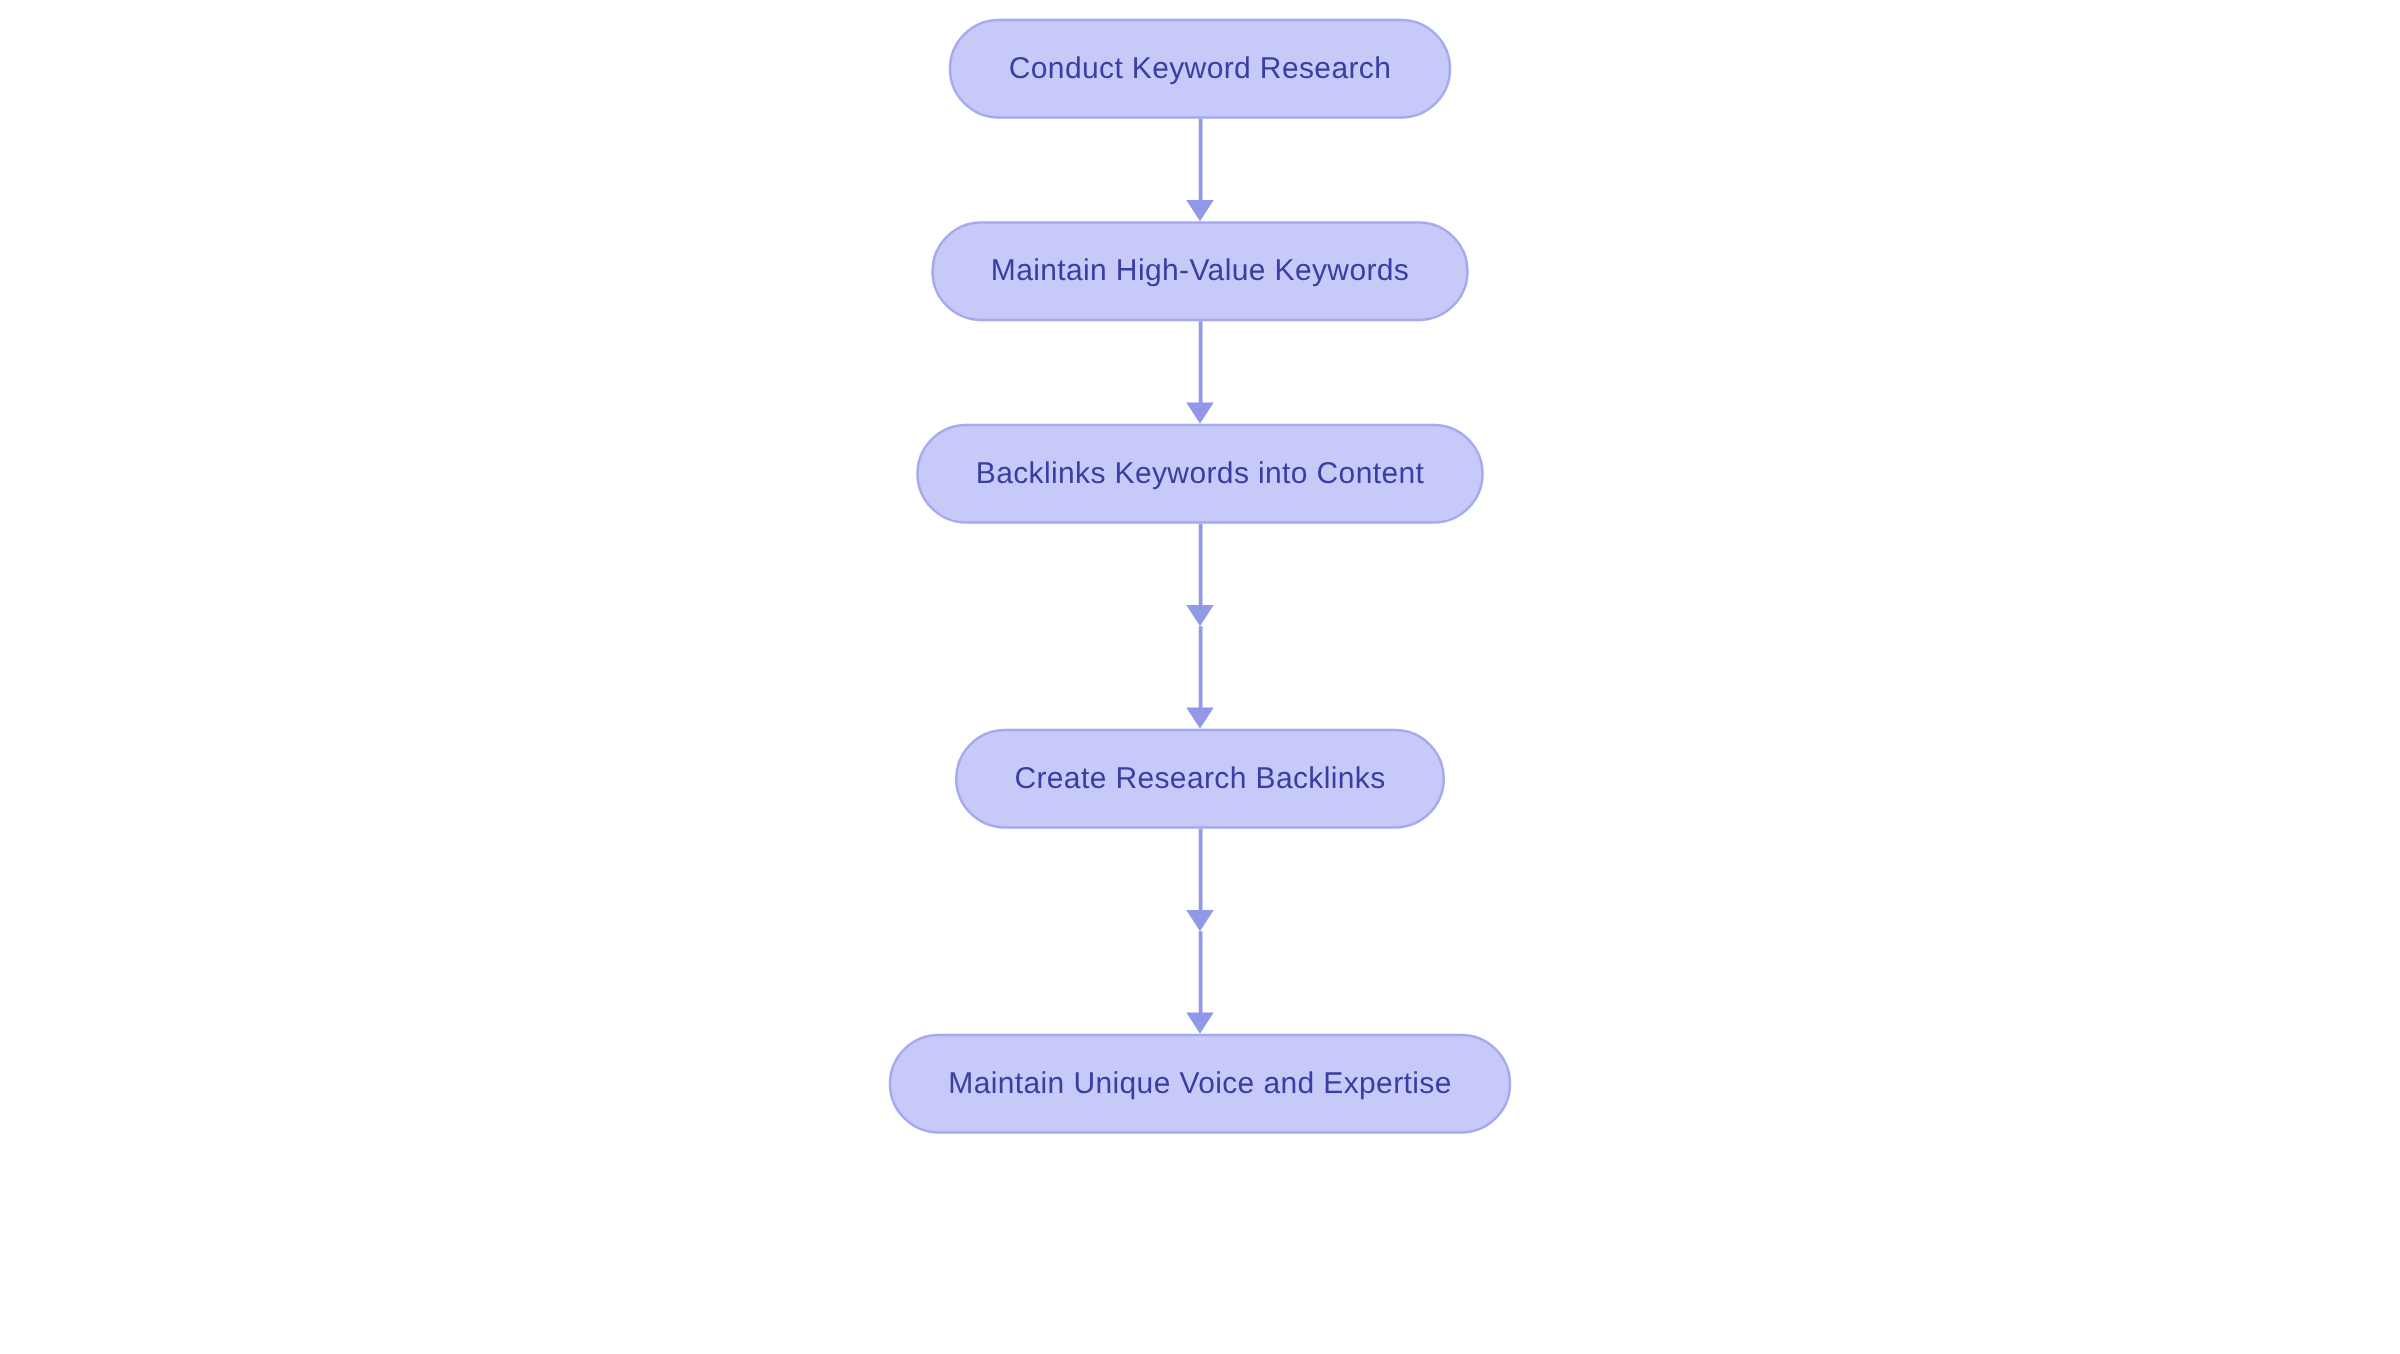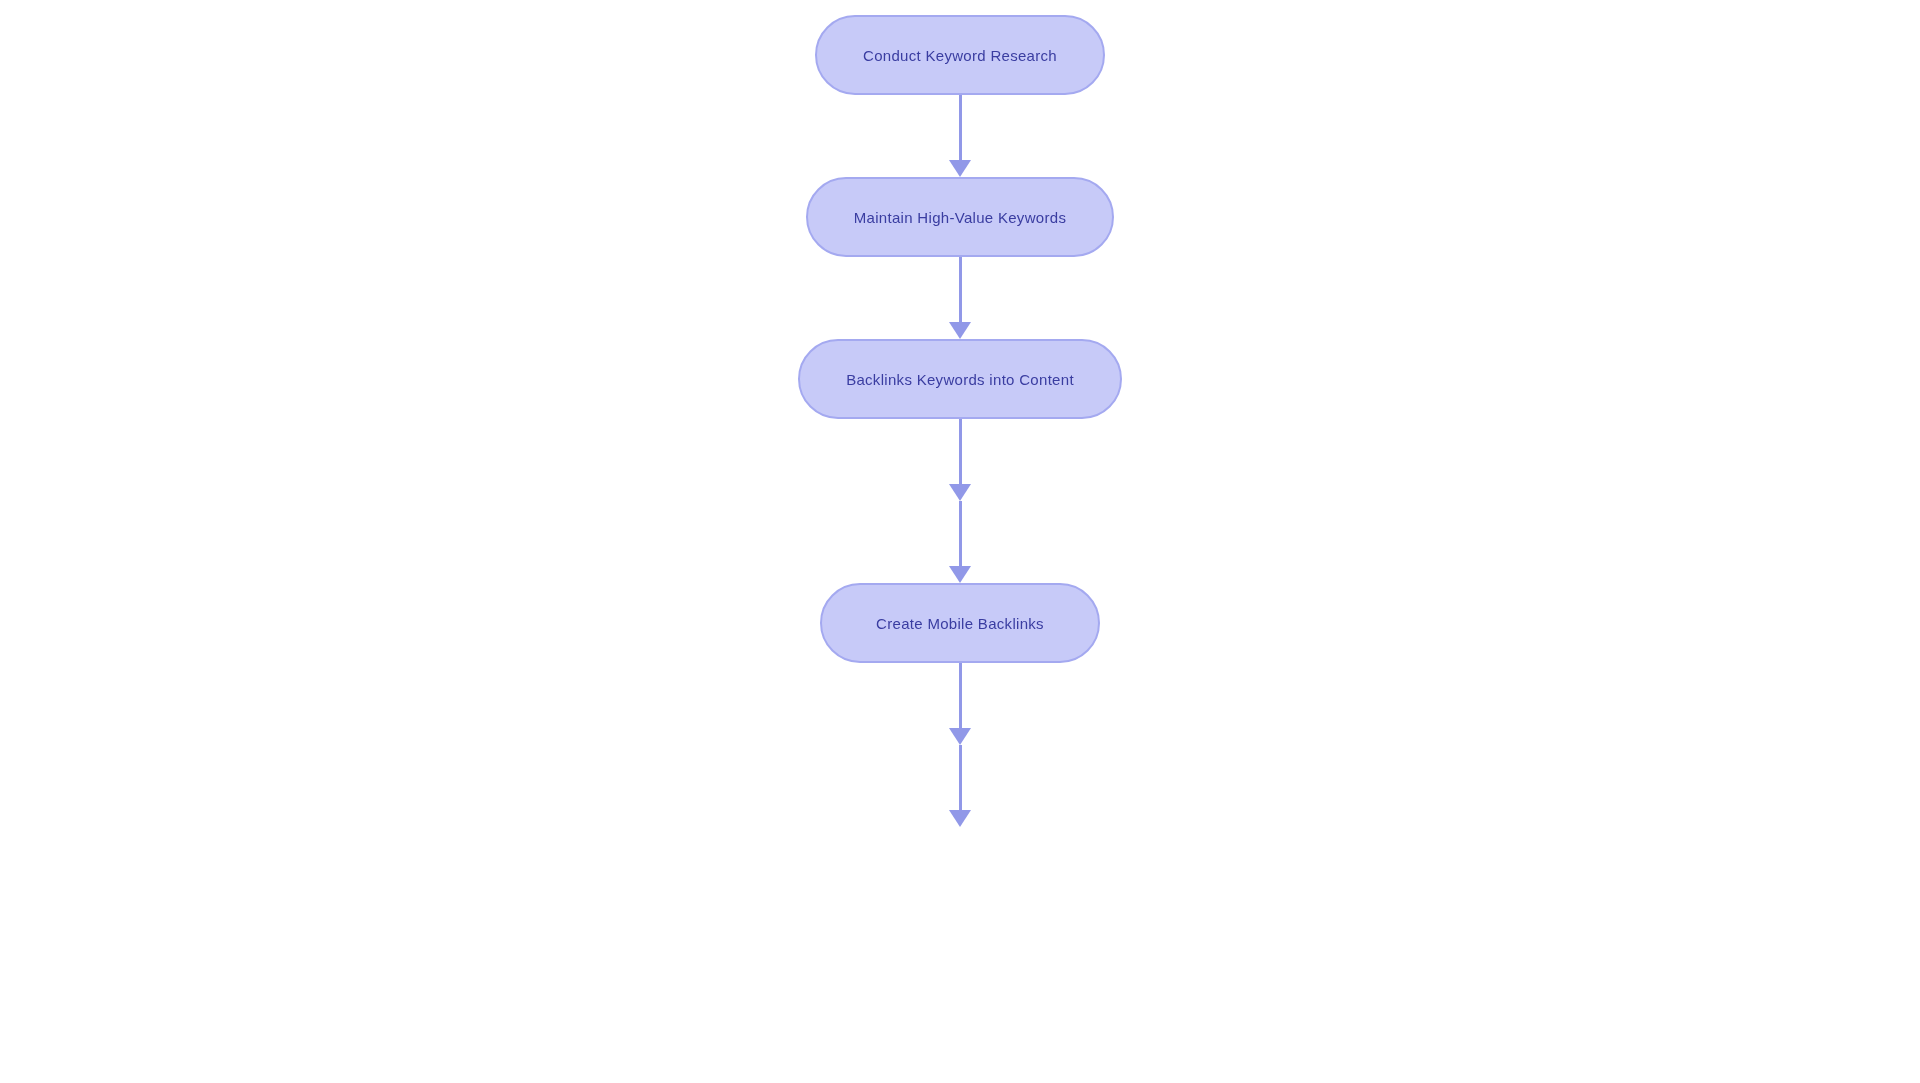--- a/index.html
+++ b/index.html
@@ -32,21 +32,21 @@
     border-radius: 40px;
     background: var(--node-fill, #c7caf8);
     border: 2px solid var(--node-border, #a4a9f0);
     display: flex;
     align-items: center;
     justify-content: center;
     flex: 0 0 auto;
   }
   .flow-node .node-label {
     color: var(--node-text, #3a3da1);
-    font-size: 15px;
+    font-size: 24px;
     letter-spacing: 0.3px;
     white-space: nowrap;
     text-align: center;
   }
   .flow-arrow {
     height: 82px;
     display: flex;
     flex-direction: column;
     align-items: center;
     flex: 0 0 auto;
@@ -97,28 +97,31 @@
     <div class="arrow-head"></div>
   </div>
 
 
   <div class="flow-arrow">
     <div class="arrow-line"></div>
     <div class="arrow-head"></div>
   </div>
 
   <div class="flow-node">
-    <span class="node-label">Create Mobile Backlinks</span>
+    <span class="node-label">Create Research Backlinks</span>
   </div>
 
   <div class="flow-arrow">
     <div class="arrow-line"></div>
     <div class="arrow-head"></div>
   </div>
 
 
   <div class="flow-arrow">
     <div class="arrow-line"></div>
     <div class="arrow-head"></div>
   </div>
 
+  <div class="flow-node">
+    <span class="node-label">Maintain Unique Voice and Expertise</span>
+  </div>
 </div>
 </div>
 
 </body></html>

